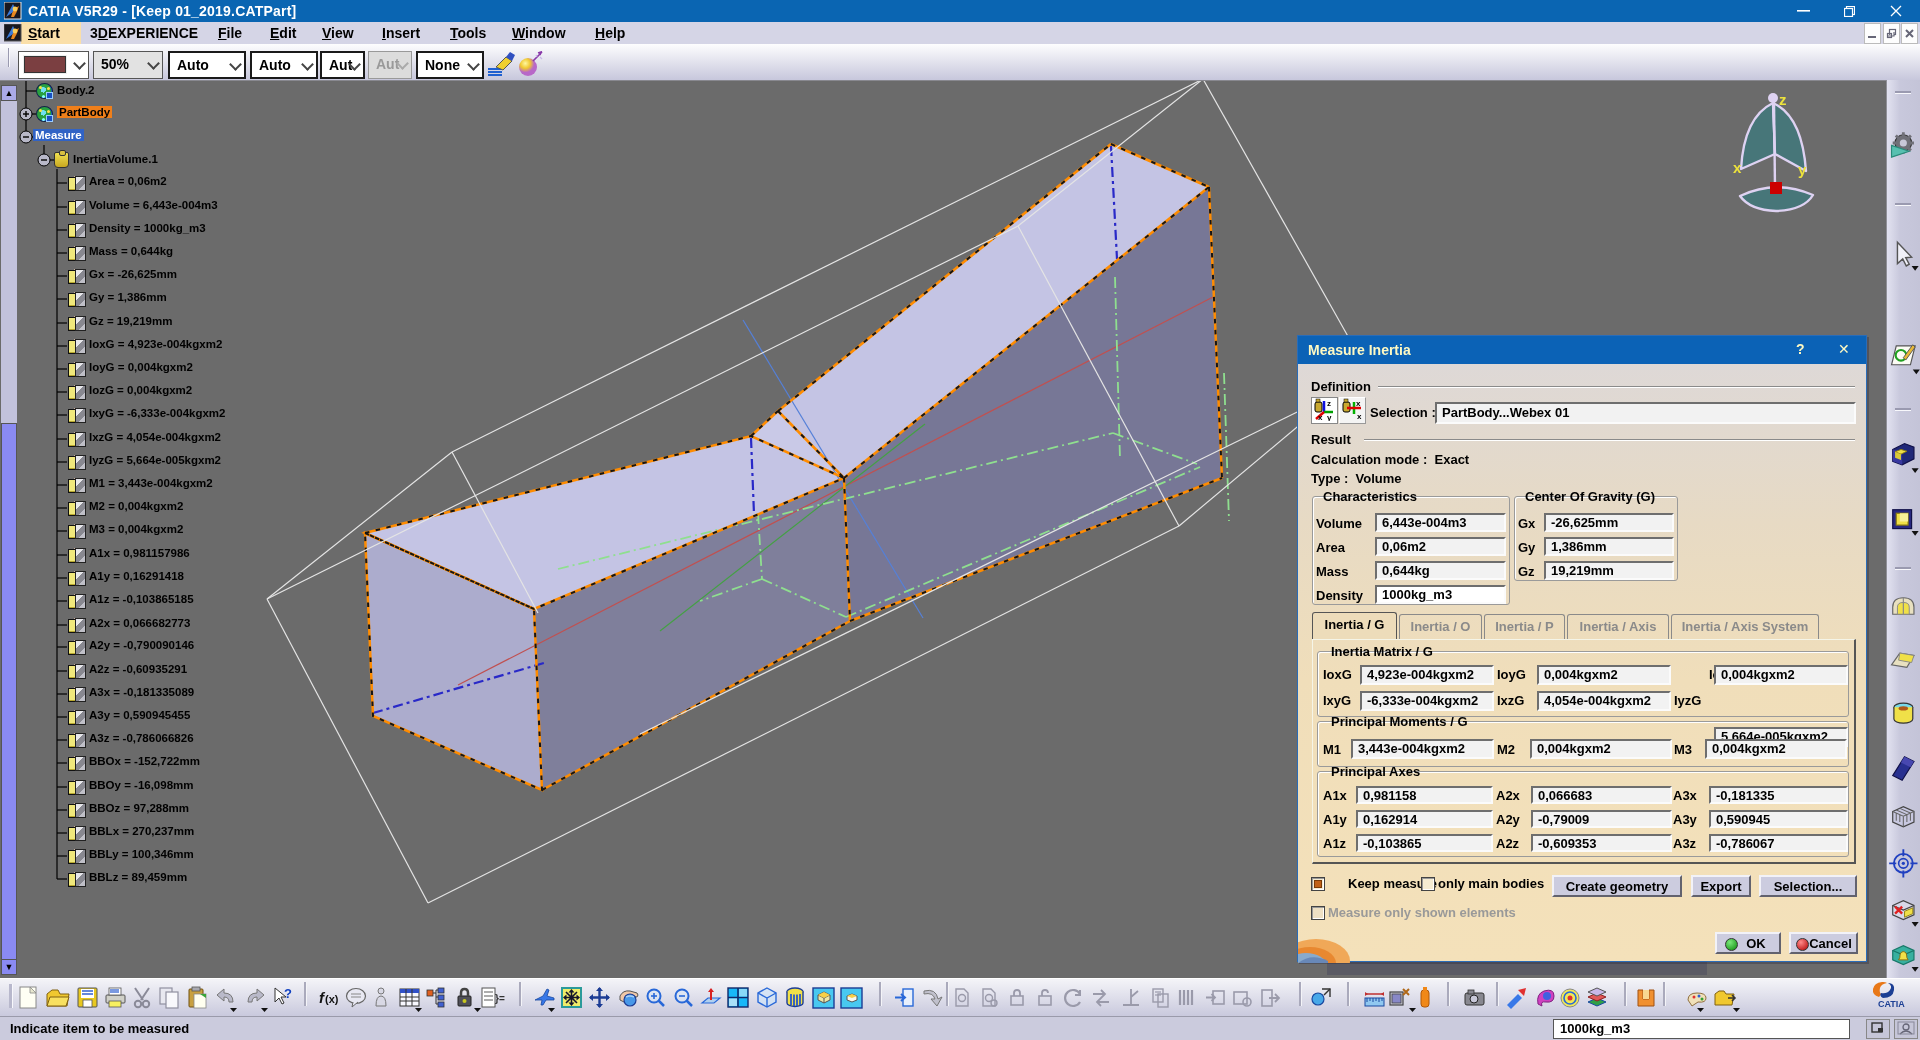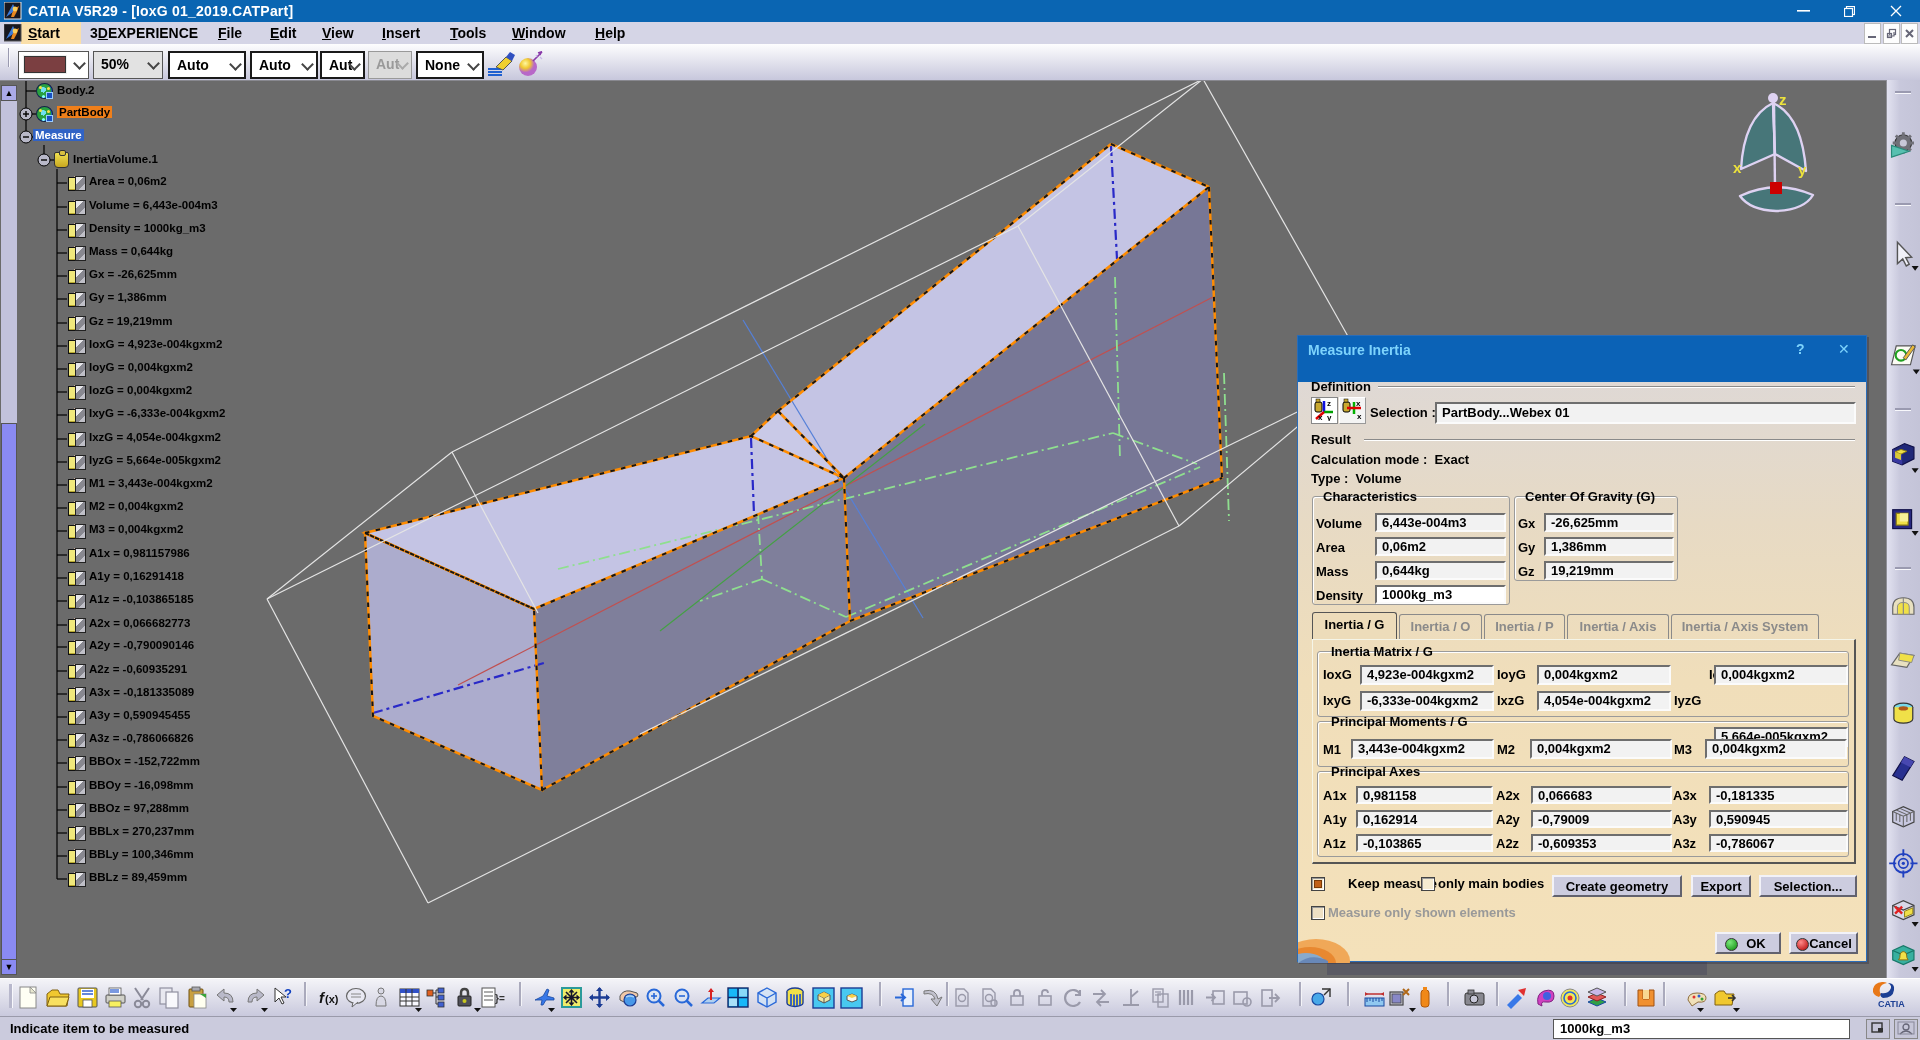--- a/index.html
+++ b/index.html
@@ -55,21 +55,21 @@
 #bottb { left:0; top:978px; width:1920px; height:38px; background:linear-gradient(#f4f4f8,#c9c9dd); border-top:1px solid #fff; }
 
 
 #statusbar { left:0; top:1016px; width:1920px; height:24px; background:#cbcbdd; border-top:1px solid #9a9aaa; }
 #statusbar .msg { position:absolute; left:10px; top:4px; font-size:13px; font-weight:bold; color:#000; }
 #statusinput { position:absolute; left:1553px; top:2px; width:297px; height:20px; background:#fff; border:1px solid #555; font-size:13px; font-weight:bold; padding:1px 6px; }
 .stbtn { position:absolute; top:2px; width:24px; height:20px; background:#c6c6d8; border:1px solid #888; }
 
 
 #dialog { left:1297px; top:335px; width:570px; height:627px; background:linear-gradient(#dcd8da 0%, #e7dac4 30%, #f0deba 55%, #f4e1ba 100%); border:1px solid #2a6cb8; box-shadow:2px 2px 0 rgba(40,40,60,.35); }
-#dlgtitle { position:absolute; left:0; top:0; width:568px; height:46px; background:#0b62b6; color:#7dd3fc; }
+#dlgtitle { position:absolute; left:0; top:0; width:568px; height:28px; background:#0b62b6; color:#fef9c3; }
 #dlgtitle .t { position:absolute; left:10px; top:6px; font-size:14px; font-weight:bold; }
 .dlabel { position:absolute; font-size:13px; font-weight:bold; color:#000; white-space:nowrap; }
 .groove { position:absolute; height:2px; border-top:1px solid #8a8a8a; border-bottom:1px solid #fff; }
 .gbox { position:absolute; border:1px solid #9a9a9a; border-radius:3px; box-shadow:inset 1px 1px 0 #fff; }
 .glbl { position:absolute; font-size:13px; font-weight:bold; background:transparent; padding:0 3px; white-space:nowrap; }
 .field { position:absolute; background:#f2f2f2; border-top:2px solid #6e6e6e; border-left:2px solid #6e6e6e; border-right:2px solid #fbfbfb; border-bottom:2px solid #fbfbfb; font-size:13px; font-weight:bold; padding:0px 5px; white-space:nowrap; overflow:hidden; }
 .tab { position:absolute; top:613px; height:25px; font-size:13px; font-weight:bold; text-align:center; border:1px solid #8a8a8a; border-bottom:none; border-radius:3px 3px 0 0; background:transparent; color:#8a8a8a; padding-top:4px; }
 .btn3d { position:absolute; background:#ccccdf; border-top:2px solid #f2f2f8; border-left:2px solid #f2f2f8; border-right:2px solid #62626e; border-bottom:2px solid #62626e; font-size:13px; font-weight:bold; text-align:center; color:#000; }
 .cbx { position:absolute; width:14px; height:14px; background:#f6ecd2; border:1px solid #444; box-shadow:inset 1px 1px 0 #999, inset -1px -1px 0 #fff; }
 </style>
@@ -256,21 +256,21 @@
     </div>
   </div>
 
   <div id="titlebar" class="abs">
     <svg width="18" height="18" style="position:absolute;left:4px;top:2px;">
       <rect x="0" y="0" width="17" height="17" fill="#181820" stroke="#e8e8e8" stroke-width="1"></rect>
       <path d="M 2 15 L 9 2 L 12 8 Z" fill="#3a7ad8"></path>
       <path d="M 7 15 Q 9 6 15 4 Q 13 10 10 15 Z" fill="#e88820"></path>
       <circle cx="11" cy="7" r="2.4" fill="#f8d060"></circle>
     </svg>
-    <div class="txt">CATIA V5R29 - [IoxG 01_2019.CATPart]</div>
+    <div class="txt">CATIA V5R29 - [Keep 01_2019.CATPart]</div>
     <svg width="14" height="4" style="position:absolute;left:1797px;top:10px;">
         <rect x="0" y="0" width="13" height="1.6" fill="#fff"></rect>
       </svg>
     <svg width="11" height="11" style="position:absolute;left:1844px;top:6px;">
       <rect x="2.5" y="0.5" width="8" height="8" fill="none" stroke="#fff" stroke-width="1.2"></rect>
       <rect x="0.5" y="2.5" width="8" height="8" fill="#0a65b2" stroke="#fff" stroke-width="1.2"></rect>
     </svg>
     <svg width="12" height="12" style="position:absolute;left:1890px;top:5px;">
       <path d="M 1 1 L 11 11 M 11 1 L 1 11" stroke="#fff" stroke-width="1.3"></path>
     </svg>

